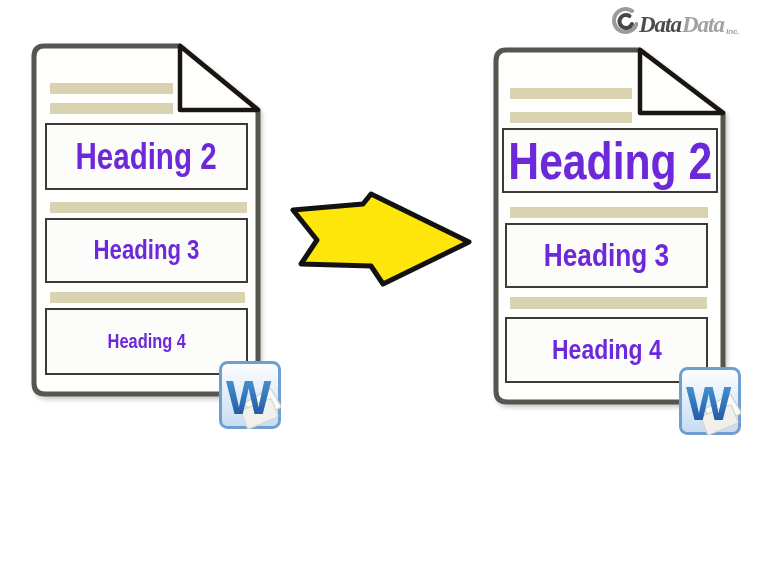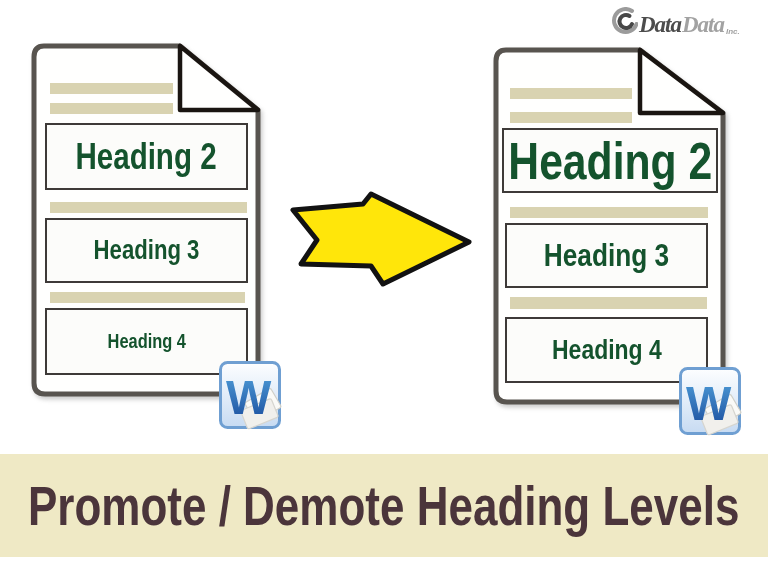--- a/index.html
+++ b/index.html
@@ -1,37 +1,37 @@
 <!DOCTYPE html>
 <html><head>
 <meta charset="utf-8">
 <style>
   html,body{margin:0;padding:0;background:#ffffff;}
   .canvas{
-    position:relative;width:768px;height:575px;overflow:hidden;background:#ffffff;
+    position:relative;width:768px;height:513px;overflow:hidden;background:#ffffff;
     font-family:"Liberation Sans",sans-serif;
   }
   
   .logo{position:absolute;left:608px;top:8px;width:156px;height:34px;
         display:flex;align-items:center;gap:1px;}
   .logo .brand{font-family:"Liberation Serif",serif;font-style:italic;font-weight:bold;
         font-size:23px;letter-spacing:-1px;white-space:nowrap;}
   .brand-dark{color:#4c4c4c;}
   .brand-light{color:#a2a2a2;}
   .brand-suffix{font-family:"Liberation Sans",sans-serif;font-style:italic;font-weight:bold;
         font-size:8px;color:#a2a2a2;align-self:flex-end;margin:0 12px 6px 1px;}
   
   .doc{position:absolute;}
   .doc-left{left:30px;top:42px;width:232px;height:356px;}
   .doc-right{left:492px;top:46px;width:234px;height:360px;}
   .page-svg{position:absolute;left:0;top:0;filter:drop-shadow(2px 3px 2px rgba(110,110,110,.35));}
   .text-line{position:absolute;background:#d9d3b1;}
   .hbox{position:absolute;background:#fcfcfa;border:2px solid #3e3a38;
         display:flex;align-items:center;justify-content:center;
-        color:#14532d;font-weight:bold;box-sizing:border-box;}
+        color:#6d28d9;font-weight:bold;box-sizing:border-box;}
   .condense{display:inline-block;transform:scaleX(0.82);transform-origin:center;white-space:nowrap;}
   
   .arrow-svg{position:absolute;left:283px;top:182px;}
   
   .word-icon{position:absolute;width:64px;height:70px;}
   .word-icon-left{left:218px;top:360px;}
   .word-icon-right{left:678px;top:366px;}
   
   .caption-bar{position:absolute;left:0;top:454px;width:768px;height:103px;
         background:#efe9c5;display:flex;align-items:center;justify-content:center;}
@@ -123,17 +123,14 @@
   </div>
   <div class="word-icon word-icon-right">
     <svg width="64" height="70" viewBox="0 0 64 70">
       <rect x="2.5" y="2.5" width="59" height="65" rx="7" fill="url(#wbg)" stroke="#6f9fd2" stroke-width="3"></rect>
       <rect x="30" y="34" width="30" height="22" rx="2" transform="rotate(-30 45 45)" fill="#fafaf7" stroke="#cfcfc8" stroke-width="1.2"></rect>
       <rect x="25" y="44" width="33" height="20" rx="2" transform="rotate(-22 41 54)" fill="#f1f0ec" stroke="#d6d5cf" stroke-width="1.2"></rect>
       <text x="8" y="54" font-size="48" font-weight="bold" font-family="Liberation Sans, sans-serif" fill="url(#wg)">W</text>
     </svg>
   </div>
 
-  <div class="caption-bar">
-    <span class="caption-text">Promote / Demote Heading Levels</span>
-  </div>
 
 </div>
 
 </body></html>

